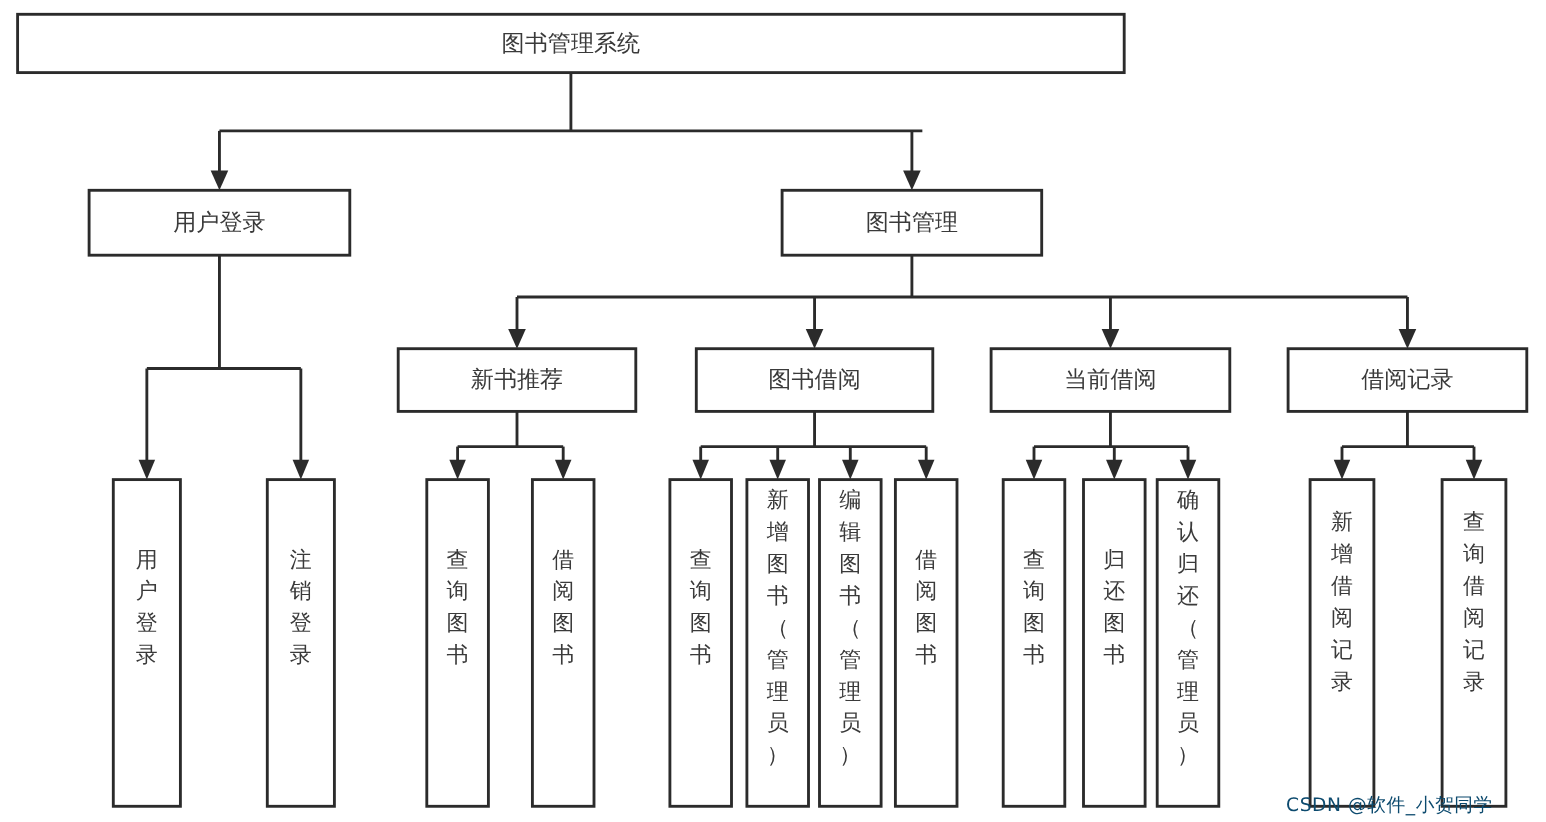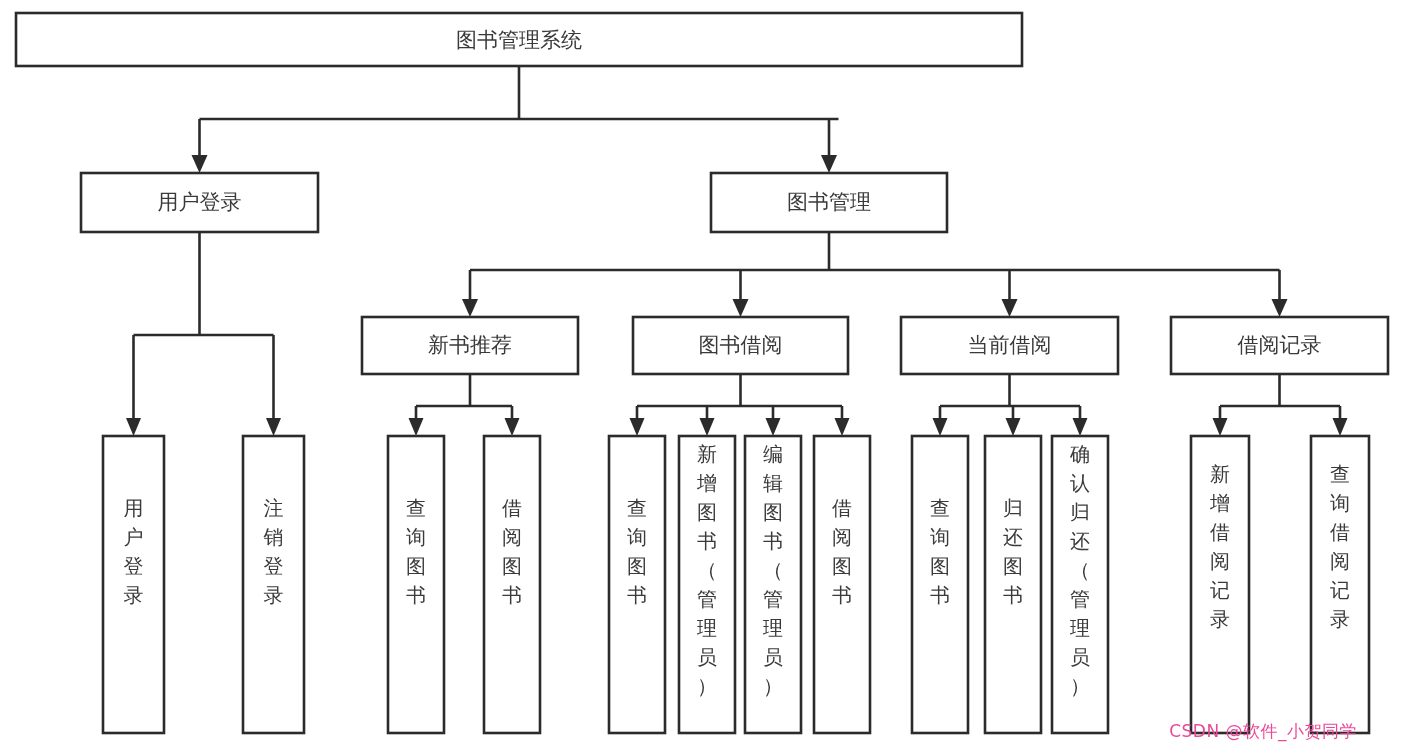--- a/index.html
+++ b/index.html
@@ -50,21 +50,21 @@
     font-size: 20px;
     fill: #3a3a3a;
     text-anchor: middle;
   }
   .watermark {
     position: absolute;
     right: 8px;
     bottom: 4px;
     font-family: "DejaVu Sans", "Liberation Sans", sans-serif;
     font-size: 17px;
-    color: #ec4899;
+    color: #0c4a6e;
     white-space: nowrap;
     letter-spacing: 0.5px;
     pointer-events: none;
   }
 </style>
 </head>
 <body>
 
 <div id="diagram-root">
 

